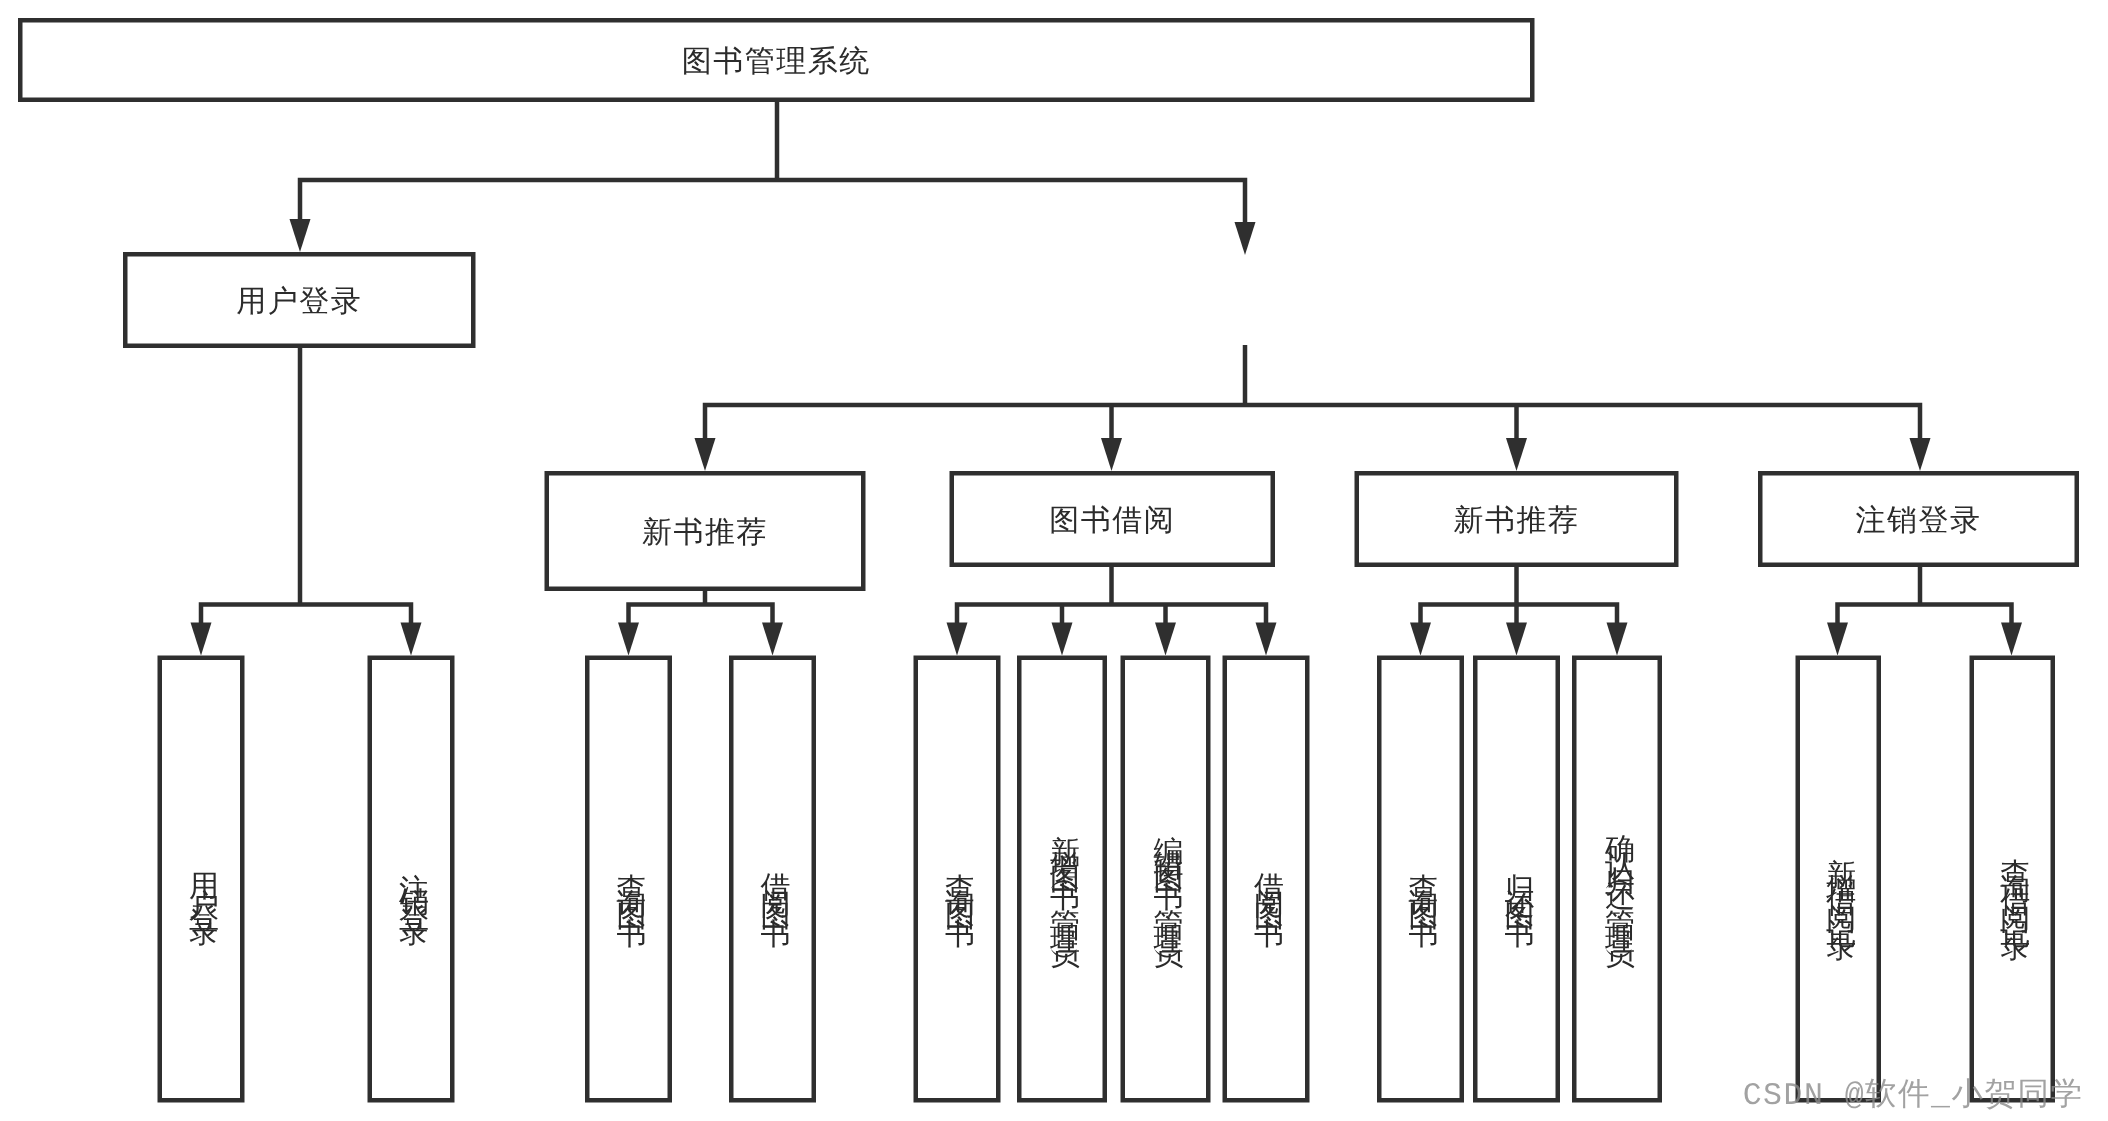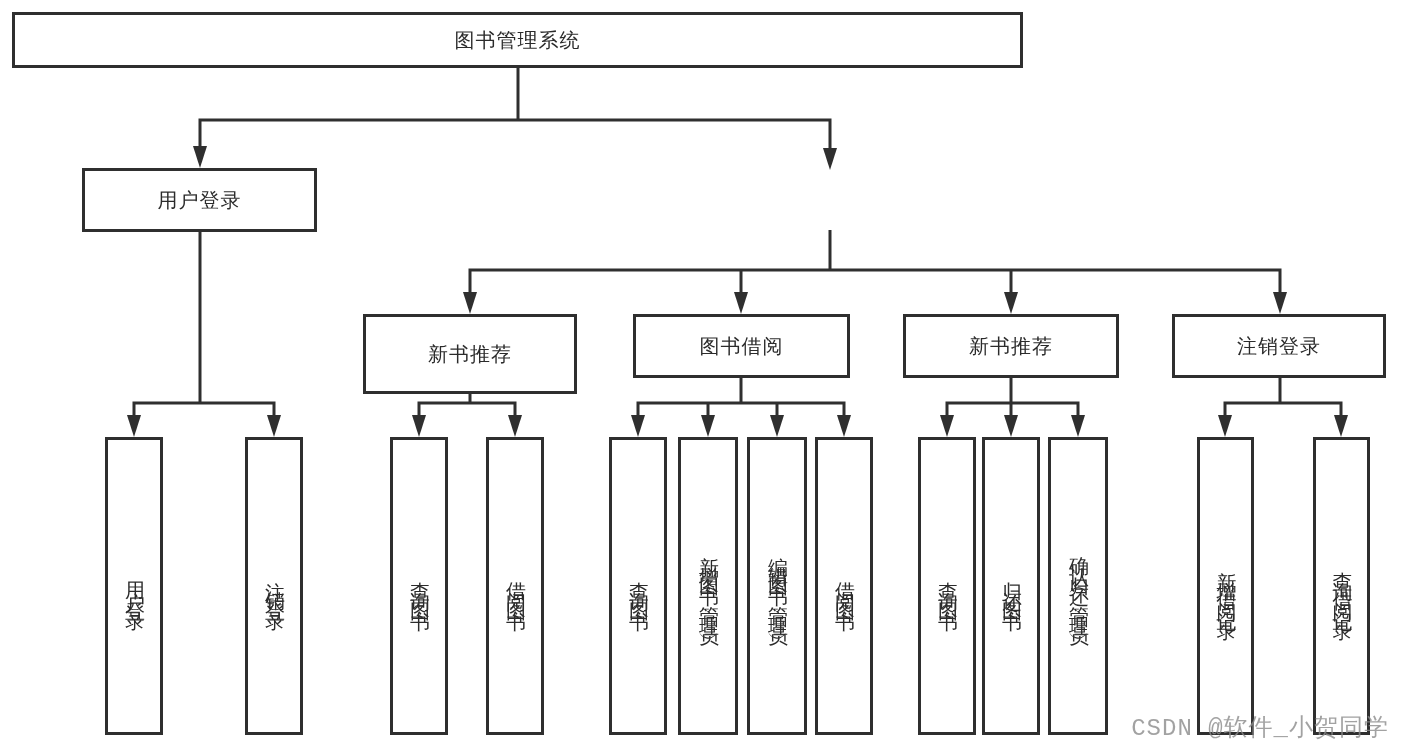--- a/index.html
+++ b/index.html
@@ -43,21 +43,21 @@
     text-orientation: mixed;
     -webkit-text-orientation: mixed;
     line-height: 1.05;
     letter-spacing: 10px;
     white-space: nowrap;
   }
   .watermark {
     position: absolute;
     right: 16px;
     bottom: 4px;
-    font-size: 24px;
+    font-size: 21px;
     letter-spacing: 1px;
     color: var(--watermark, #8c8c8c);
     opacity: 0.8;
     pointer-events: none;
   }
 </style>
 </head>
 <body>
 
 <div class="canvas">

